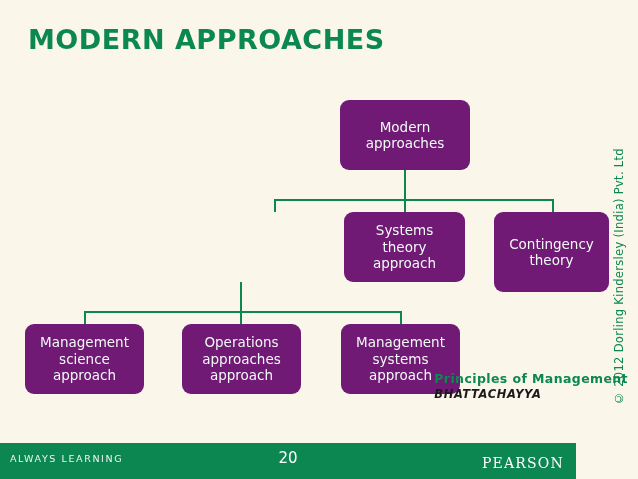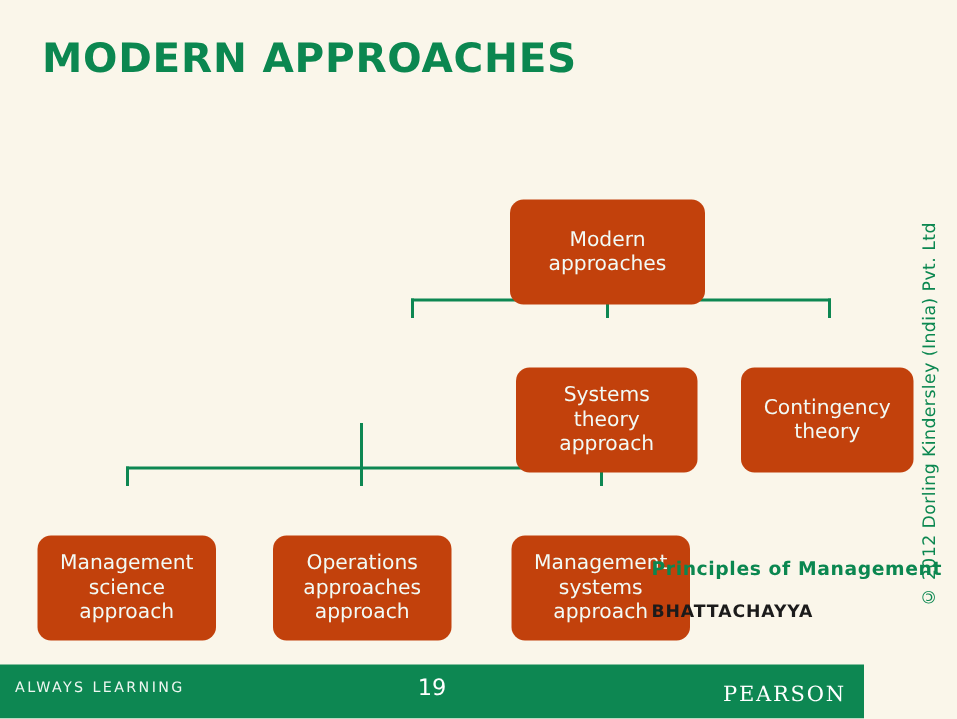--- a/index.html
+++ b/index.html
@@ -32,34 +32,33 @@
   #diagram {
     position: absolute;
     left: 0;
     top: 0;
     width: 638px;
     height: 479px;
   }
 
   .node {
     position: absolute;
-    background: #c2410c;
+    background: #701a75;
     border-radius: 9px;
     color: #f2faf5;
     display: flex;
     align-items: center;
     justify-content: center;
     text-align: center;
     font-size: 13.5px;
     line-height: 1.22;
     font-family: "DejaVu Sans", sans-serif;
     box-sizing: border-box;
     padding: 2px 4px;
     white-space: pre-line;
-    margin-top: 33px;
   }
 
   
   .conn {
     position: absolute;
     background: #0d8752;
   }
   .conn.v { width: 2px; }
   .conn.h { height: 2px; }
 
@@ -95,21 +94,22 @@
     color: #0b8750;
     letter-spacing: 0.4px;
     font-family: "DejaVu Sans", sans-serif;
   }
   #book-author {
     font-size: 11.5px;
     font-weight: bold;
     color: #1b1b1b;
     letter-spacing: 0.6px;
     font-family: "DejaVu Sans", sans-serif;
-    margin-top: 14px;
+    margin-top: 1px;
+    font-style: italic;
   }
 
   
   #footer-bar {
     position: absolute;
     left: 0;
     bottom: 0;
     width: 576px;
     height: 36px;
     background: #0d8752;
@@ -165,21 +165,21 @@
   <div class="conn v" style="left:400px; top:311px; height:13px;"></div>
 
   <div class="node" style="left:340px; top:100px; width:130px; height:70px;">Modern
 approaches</div>
 
 
   <div class="node" style="left:344px; top:212px; width:121px; height:70px;">Systems
 theory
 approach</div>
 
-  <div class="node" style="left:494px; top:212px; width:115px; height:70px;">Contingency
+  <div class="node" style="left:494px; top:212px; width:115px; height:80px;">Contingency
 theory</div>
 
   <div class="node" style="left:25px; top:324px; width:119px; height:70px;">Management
 science
 approach</div>
 
   <div class="node" style="left:182px; top:324px; width:119px; height:70px;">Operations
 approaches
 approach</div>
 
@@ -190,15 +190,15 @@
 
 <div id="copyright">© 2012 Dorling Kindersley (India) Pvt. Ltd</div>
 
 <div id="book-credit">
   <div id="book-title">Principles of Management</div>
   <div id="book-author">BHATTACHAYYA</div>
 </div>
 
 <div id="footer-bar">
   <div id="footer-tagline">ALWAYS LEARNING</div>
-  <div id="page-number">19</div>
+  <div id="page-number">20</div>
   <div id="brand-logo">PEARSON</div>
 </div>
 
 </body></html>

